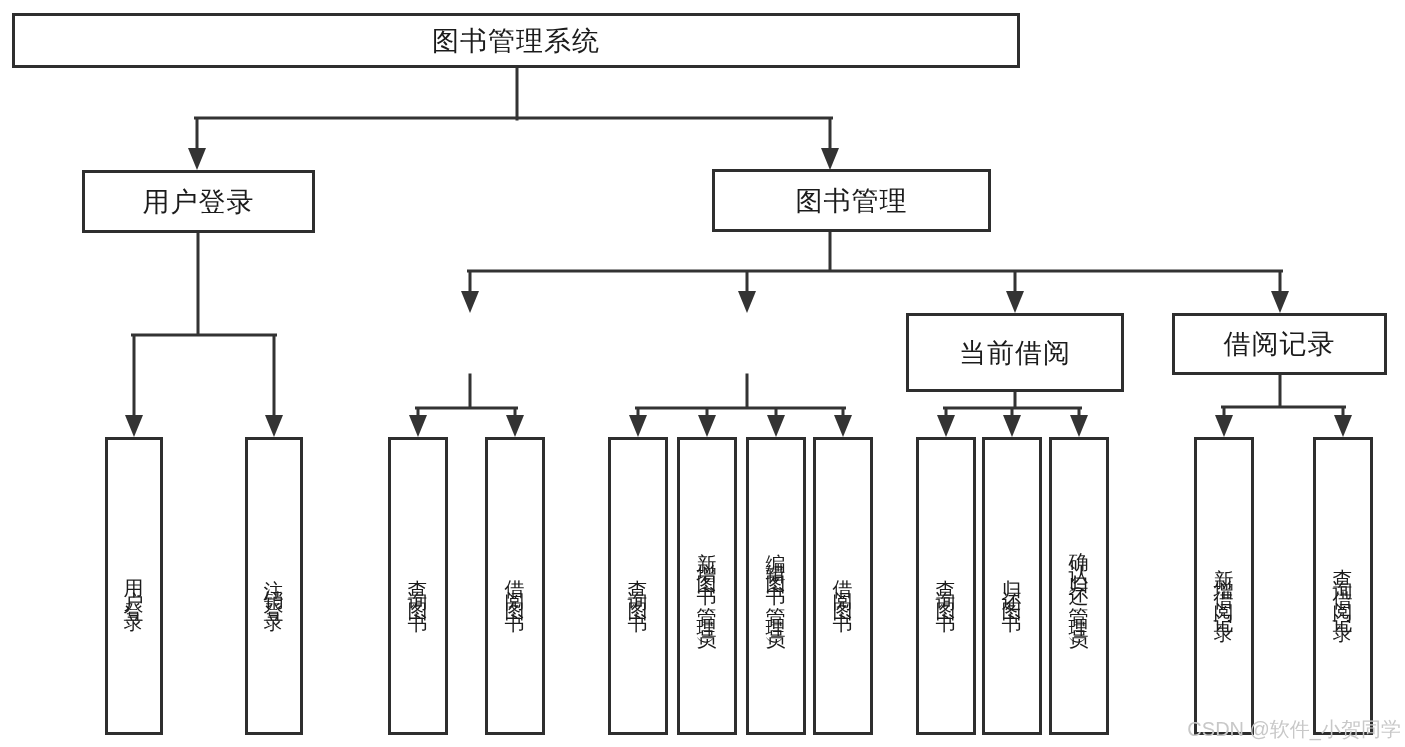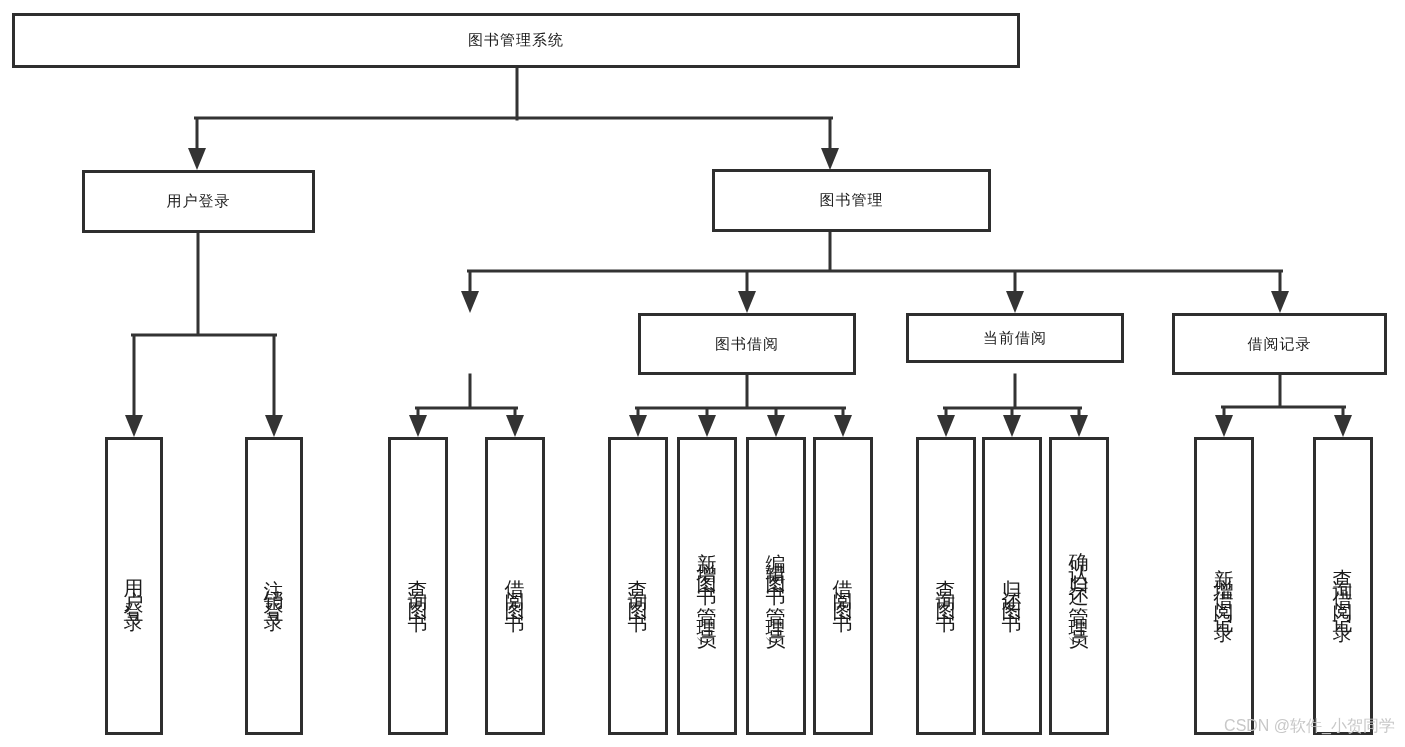--- a/index.html
+++ b/index.html
@@ -40,40 +40,40 @@
     position:absolute;
     box-sizing:border-box;
     border:3px solid var(--border);
     background:var(--background);
     display:flex;
     align-items:center;
     justify-content:center;
     color:var(--text);
   }
   .hbox span{
-    font-size:15px;
+    font-size:27px;
     letter-spacing:1px;
     white-space:nowrap;
   }
   .vbox{
     writing-mode:vertical-rl;
   }
   .vbox span{
     writing-mode:vertical-rl;
     text-orientation:mixed;
     font-size:20px;
     letter-spacing:11px;
     line-height:1;
     white-space:nowrap;
   }
   .watermark{
     position:absolute;
     top:716px;
-    right:10px;
-    font-size:16px;
+    right:4px;
+    font-size:20px;
     color:var(--watermark);
     white-space:nowrap;
     z-index:5;
   }
 </style>
 </head>
 <body>
 
 <div class="canvas">
 
@@ -124,24 +124,21 @@
     <span>图书管理系统</span>
   </div>
 
   <div class="box hbox" style="left:82px;top:170px;width:233px;height:63px">
     <span>用户登录</span>
   </div>
   <div class="box hbox" style="left:712px;top:169px;width:279px;height:63px">
     <span>图书管理</span>
   </div>
 
-  <div class="box hbox" style="left:638px;top:313px;width:218px;height:62px">
-    <span>图书借阅</span>
-  </div>
-  <div class="box hbox" style="left:906px;top:313px;width:218px;height:50px">
+  <div class="box hbox" style="left:906px;top:313px;width:218px;height:79px">
     <span>当前借阅</span>
   </div>
   <div class="box hbox" style="left:1172px;top:313px;width:215px;height:62px">
     <span>借阅记录</span>
   </div>
 
   <div class="box vbox" style="left:105px;top:437px;width:58px;height:298px">
     <span>用户登录</span>
   </div>
   <div class="box vbox" style="left:245px;top:437px;width:58px;height:298px">

